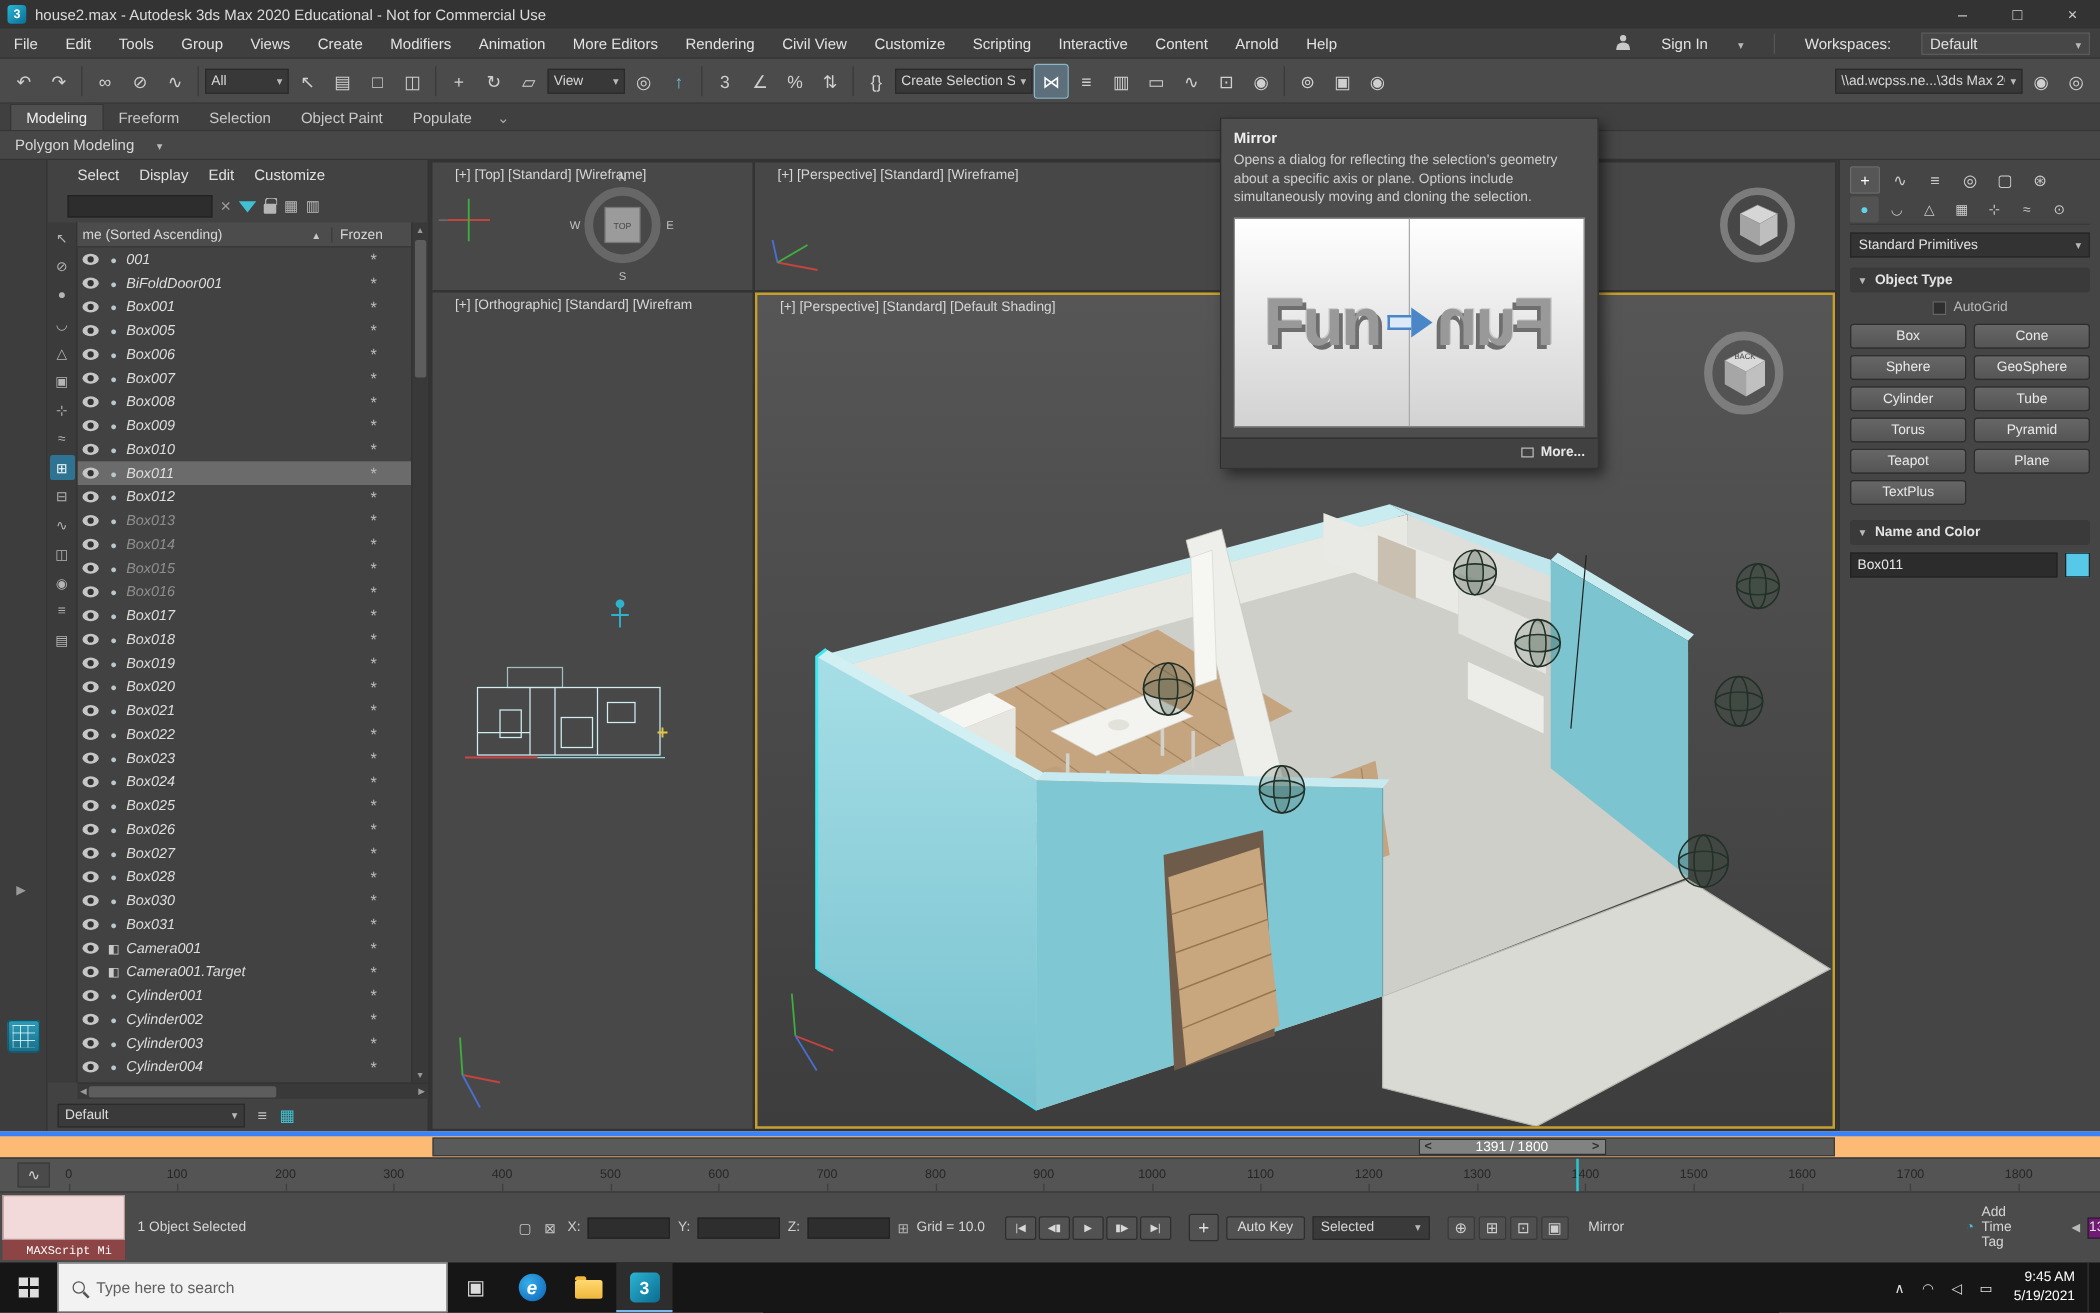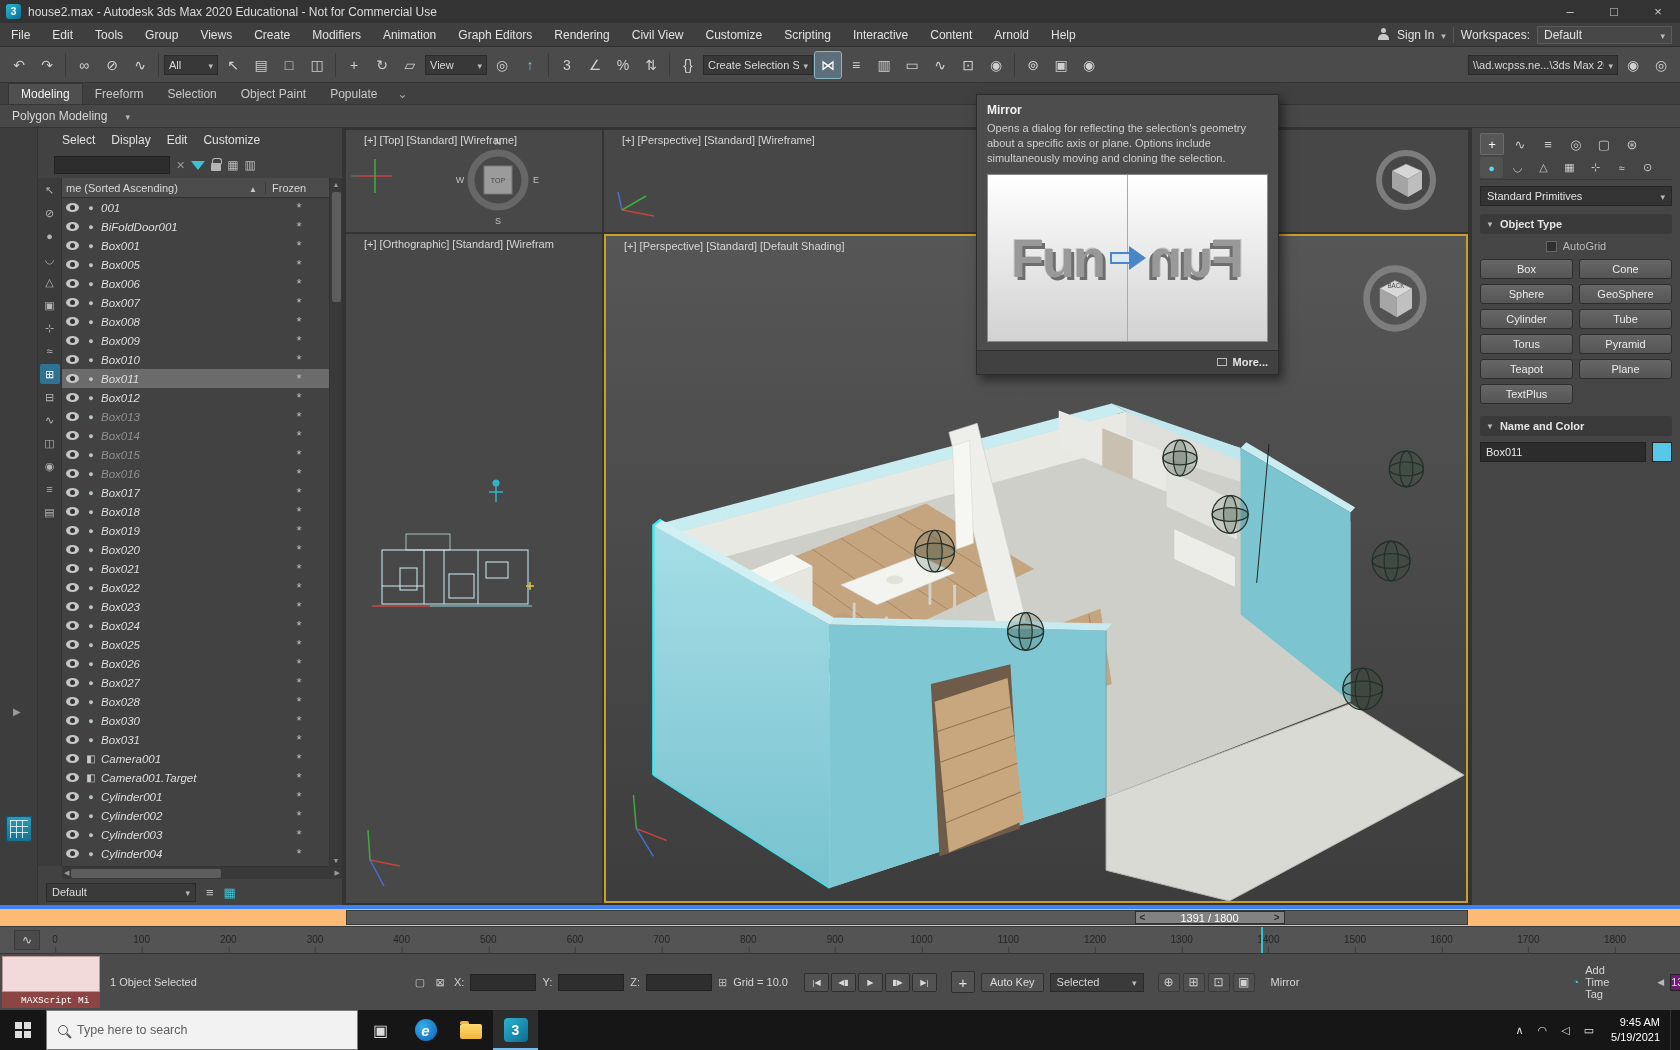--- a/index.html
+++ b/index.html
@@ -10,21 +10,21 @@
 .flex1{flex:1}
 
 .titlebar{height:23px;background:#333;display:flex;align-items:center;padding-left:6px;color:#dcdcdc;font-size:12px;flex:0 0 auto}
 .app-logo{width:15px;height:15px;border-radius:3px;background:linear-gradient(135deg,#28b7d7,#0b6e94);color:#fff;font-size:10px;font-weight:bold;display:flex;align-items:center;justify-content:center;margin-right:7px;flex:0 0 auto}
 .title-text{flex:1;white-space:nowrap;overflow:hidden}
 .win-btns{display:flex;flex:0 0 auto}
 .win-btn{width:44px;height:23px;display:flex;align-items:center;justify-content:center;color:#cfcfcf;font-size:13px}
 
 .menubar{height:24px;background:#3f3f3f;display:flex;align-items:center;font-size:12px;color:#e2e2e2;border-bottom:1px solid #303030;flex:0 0 auto}
 .menu-item{padding:0 11px;height:100%;display:flex;align-items:center;white-space:nowrap}
-.menu-right{margin-left:auto;display:flex;align-items:center;gap:7px;padding-right:8px}
+.menu-right{margin-left:auto;display:flex;align-items:center;gap:24px;padding-right:8px}
 .person-icon{width:13px;height:13px;position:relative}
 .person-icon::before{content:"";position:absolute;left:4px;top:0;width:5px;height:5px;border-radius:50%;background:#c9c9c9}
 .person-icon::after{content:"";position:absolute;left:1px;top:6px;width:11px;height:6px;border-radius:5px 5px 0 0;background:#c9c9c9}
 .menu-sep{width:1px;height:16px;background:#555}
 .ws-combo{border:1px solid #5a5a5a;background:#474747;height:18px;display:flex;align-items:center;padding:0 6px;min-width:135px;justify-content:space-between;gap:10px}
 
 .toolbar{height:36px;background:#4b4b4b;display:flex;align-items:center;gap:2px;padding:0 6px;border-bottom:1px solid #333;flex:0 0 auto;overflow:hidden}
 .tb-icon{width:26px;height:26px;display:flex;align-items:center;justify-content:center;color:#cfcfcf;font-size:14px;border-radius:2px;flex:0 0 auto}
 .tb-icon.active{background:#5d6f7a;outline:1px solid #8ab6c8;color:#fff}
 .tb-icon.accent{color:#6fc8e0}
@@ -209,21 +209,21 @@
   <div class="menubar">
     <div class="flex1" style="display:flex;height:100%" id="menu-items">
         <span class="menu-item">File</span>
         <span class="menu-item">Edit</span>
         <span class="menu-item">Tools</span>
         <span class="menu-item">Group</span>
         <span class="menu-item">Views</span>
         <span class="menu-item">Create</span>
         <span class="menu-item">Modifiers</span>
         <span class="menu-item">Animation</span>
-        <span class="menu-item">Graph Editors</span>
+        <span class="menu-item">More Editors</span>
         <span class="menu-item">Rendering</span>
         <span class="menu-item">Civil View</span>
         <span class="menu-item">Customize</span>
         <span class="menu-item">Scripting</span>
         <span class="menu-item">Interactive</span>
         <span class="menu-item">Content</span>
         <span class="menu-item">Arnold</span>
         <span class="menu-item">Help</span>
       </div>
     <div class="menu-right">
@@ -240,21 +240,21 @@
   </div>
 
   <div class="toolbar" id="toolbar">
       <span class="tb-icon">↶</span>
       <span class="tb-icon">↷</span>
       <span class="tb-sep"></span>
       <span class="tb-icon">∞</span>
       <span class="tb-icon">⊘</span>
       <span class="tb-icon">∿</span>
       <span class="tb-sep"></span>
-      <span class="tb-combo" style="width: 54px;">
+      <span class="tb-combo" style="width: 67px;">
         <span class="tb-combo-text">All</span>
         <span class="chev"></span>
       </span>
       <span class="tb-icon">↖</span>
       <span class="tb-icon">▤</span>
       <span class="tb-icon">□</span>
       <span class="tb-icon">◫</span>
       <span class="tb-sep"></span>
       <span class="tb-icon">+</span>
       <span class="tb-icon">↻</span>

